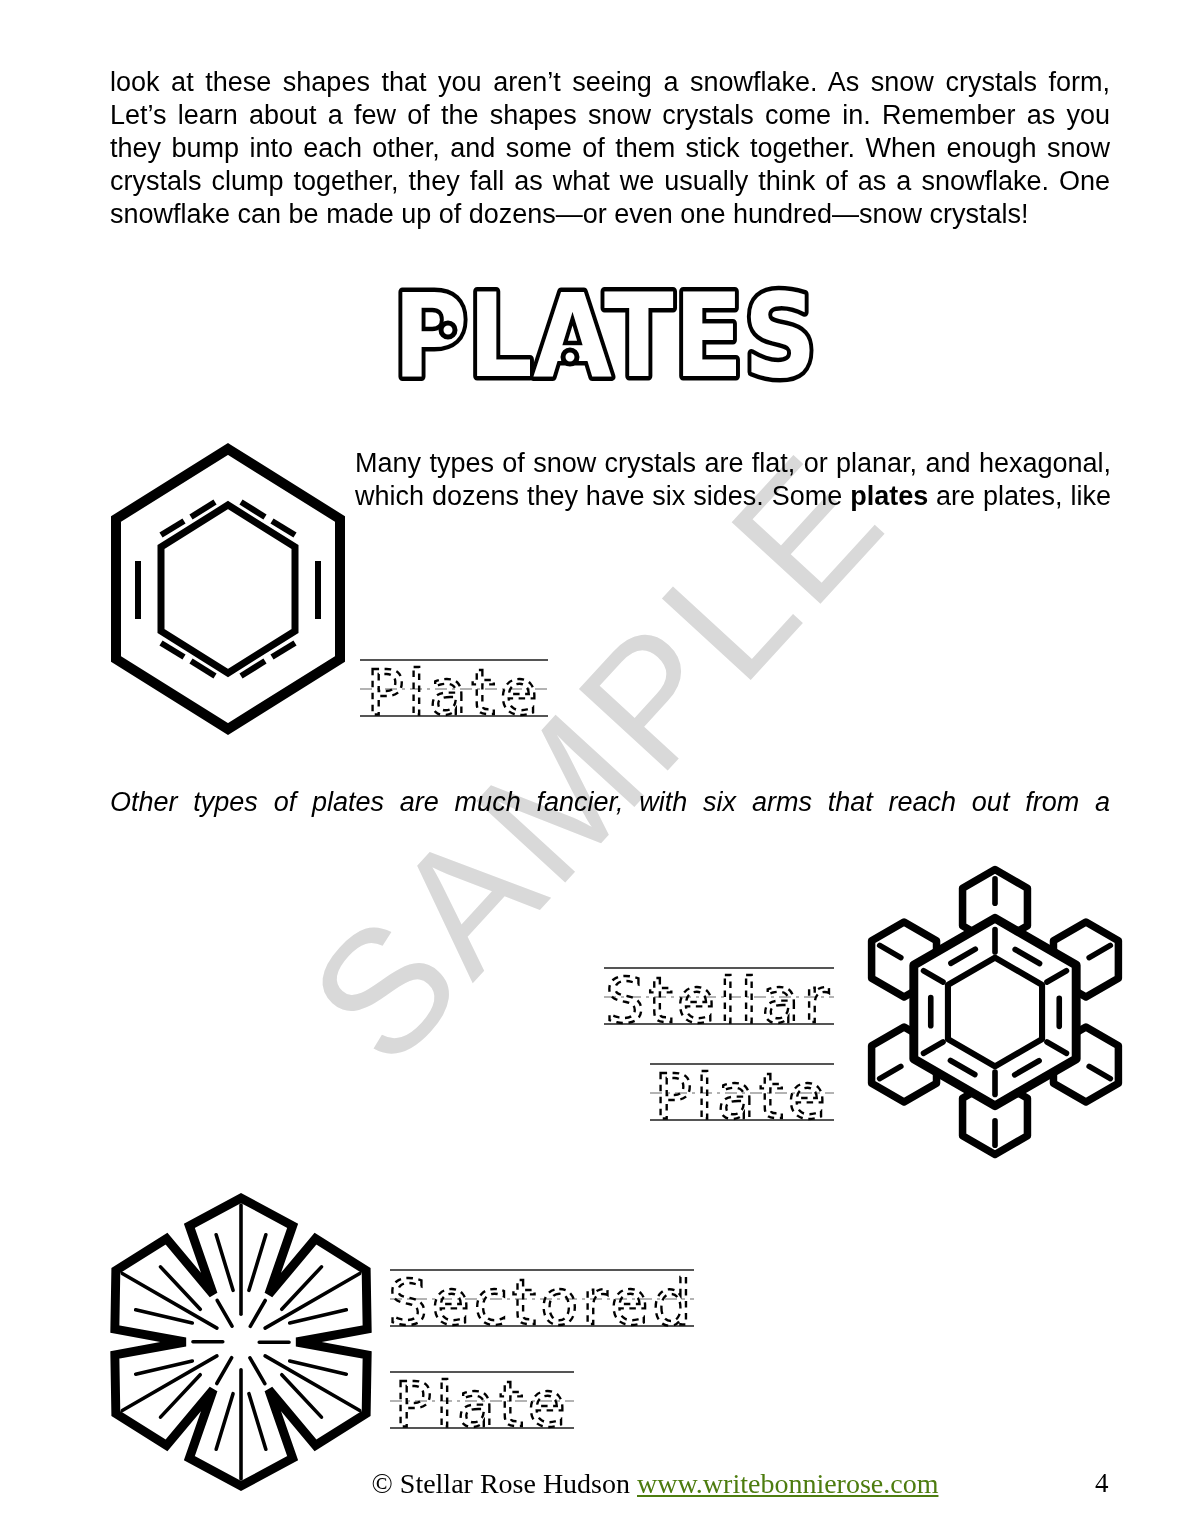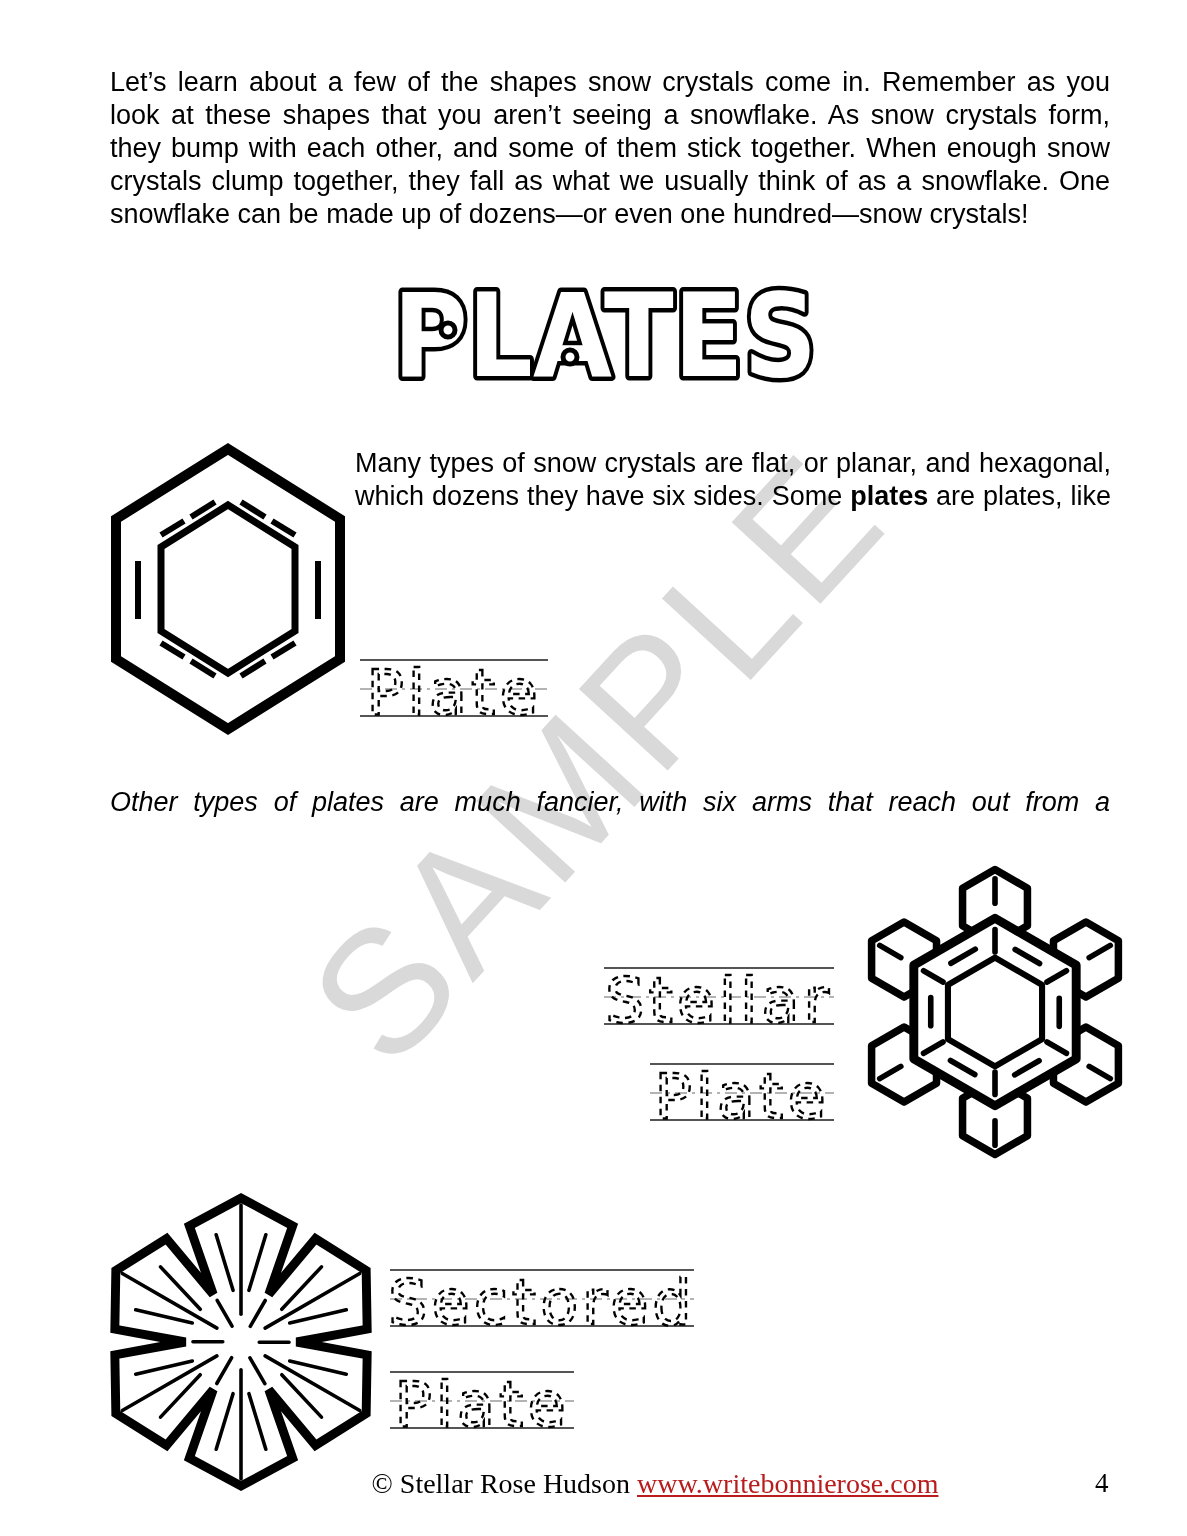--- a/index.html
+++ b/index.html
@@ -51,37 +51,37 @@
   .hexC2{fill:none;stroke:#000000;stroke-width:6.5;stroke-linejoin:round;}
   .dash{stroke:#000000;stroke-width:6;stroke-linecap:round;}
   .flake{fill:#ffffff;stroke:#000000;stroke-width:9;stroke-linejoin:miter;}
   .rib{stroke:#000000;stroke-width:3.6;stroke-linecap:round;}
 
   
   .footer{
     position:absolute;left:120px;top:1468px;width:1070px;text-align:center;
     font-family:"Liberation Serif",serif;font-size:28px;color:#000;
   }
-  .footer a{color:#b91c1c;text-decoration:underline;cursor:pointer;}
+  .footer a{color:#4d7c0f;text-decoration:underline;cursor:pointer;}
   .pagenum{
     position:absolute;left:1095px;top:1468px;
     font-family:"Liberation Serif",serif;font-size:27px;color:#000;
   }
 </style>
 </head>
 <body>
 
 <div class="watermark">SAMPLE</div>
 
 <div class="layer">
 
   <div class="abs para" style="left:110px;top:66px;width:1000px;">
+    <div class="jline">look at these shapes that you aren’t seeing a snowflake. As snow crystals form,</div>
     <div class="jline">Let’s learn about a few of the shapes snow crystals come in. Remember as you</div>
-    <div class="jline">look at these shapes that you aren’t seeing a snowflake. As snow crystals form,</div>
-    <div class="jline">they bump with each other, and some of them stick together. When enough snow</div>
+    <div class="jline">they bump into each other, and some of them stick together. When enough snow</div>
     <div class="jline">crystals clump together, they fall as what we usually think of as a snowflake. One</div>
     <div class="plain">snowflake can be made up of dozens—or even one hundred—snow crystals!</div>
   </div>
 
   <svg class="abs" style="left:383px;top:252px;" width="444" height="152" viewBox="0 0 444 152">
     <text class="title-text" x="222" y="124" textLength="424" lengthAdjust="spacingAndGlyphs">PLATES</text>
     <circle class="counter-dot" cx="65" cy="78" r="7"></circle>
     <circle class="counter-dot" cx="187" cy="105" r="7"></circle>
   </svg>
 

